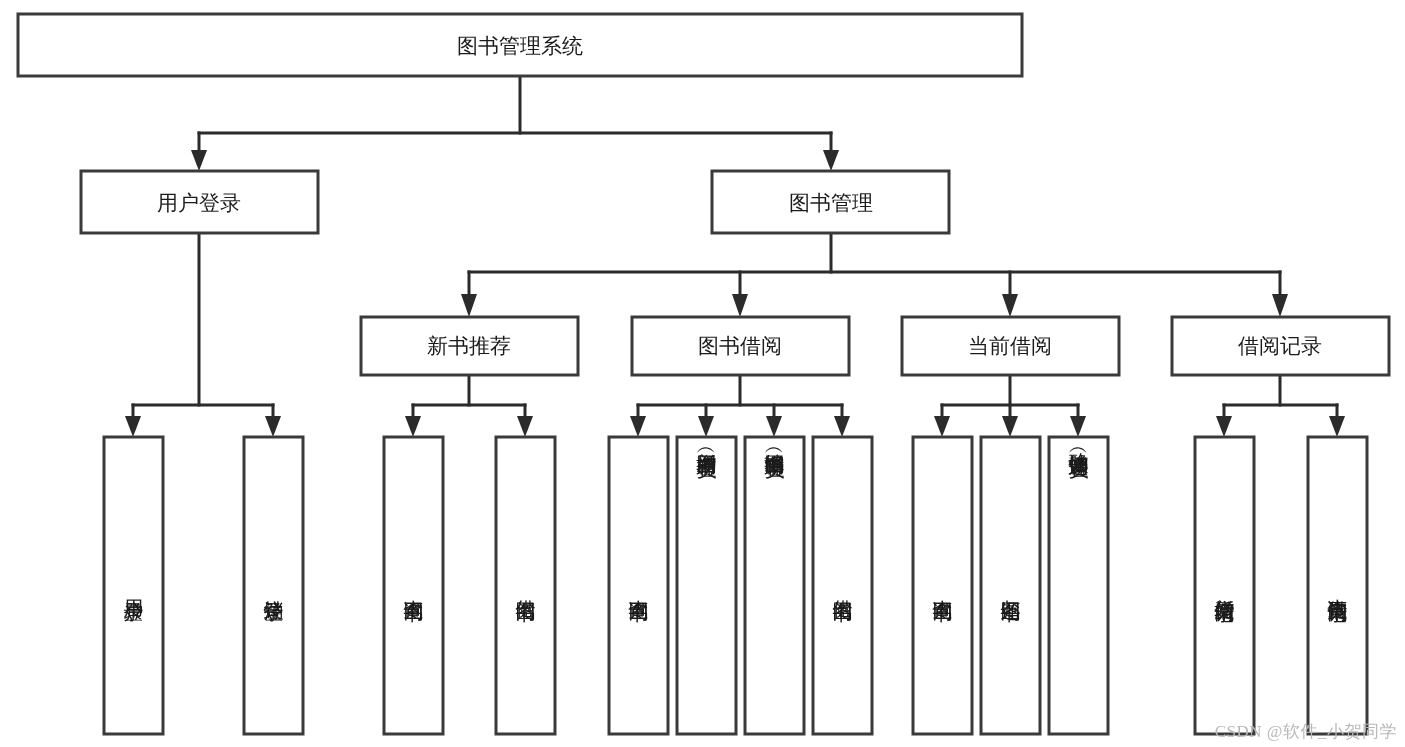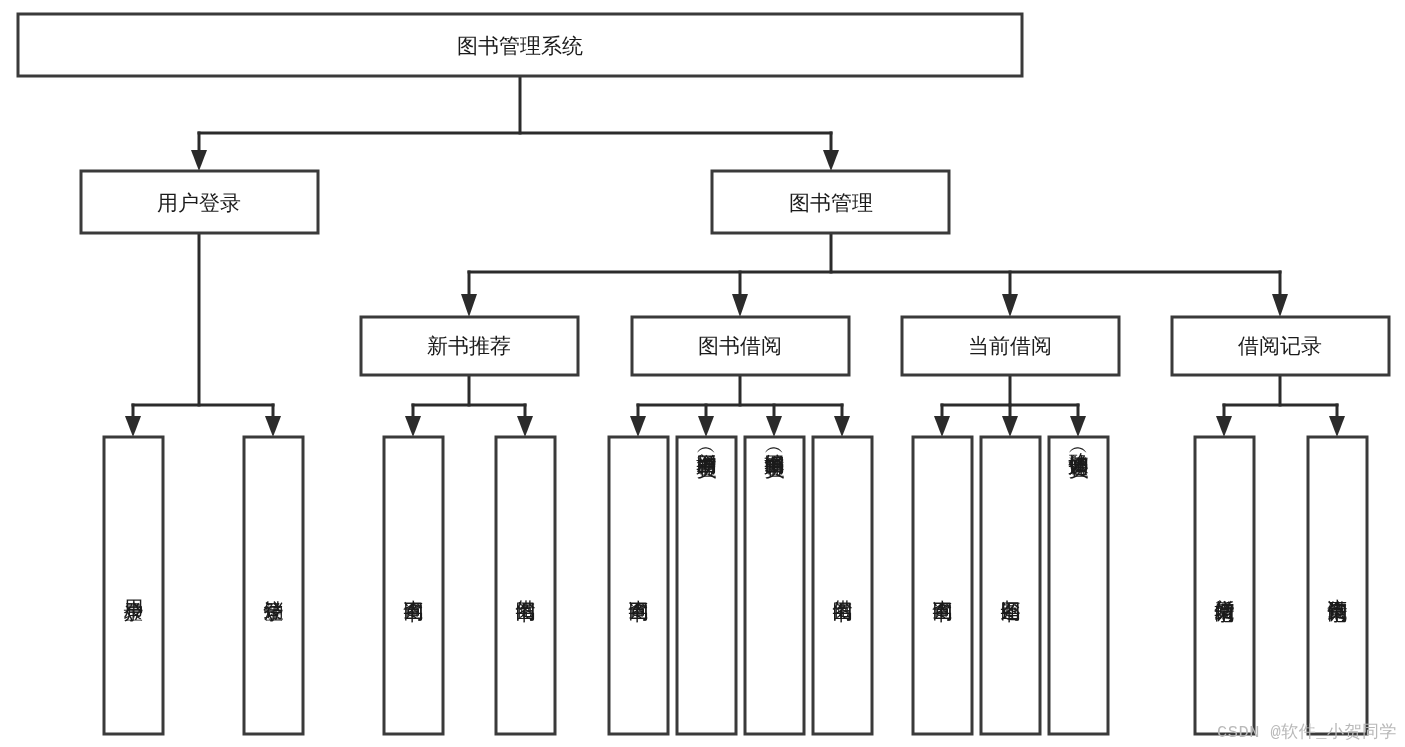--- a/index.html
+++ b/index.html
@@ -34,21 +34,21 @@
     font-size:20px;
     line-height:1.06;
     letter-spacing:1px;
     color:#1b1b1b;
     white-space:nowrap;
     text-align:center;
   }
   .watermark{
     position:absolute;
     right:8px;bottom:4px;
-    font-family:Liberation Mono, monospace;
+    font-family:Liberation Serif, serif;
     font-size:17px;
     color:#b9b9b9;
     letter-spacing:.5px;
     white-space:nowrap;
   }
 </style>
 </head>
 <body>
 
 <div id="diagram-root">

